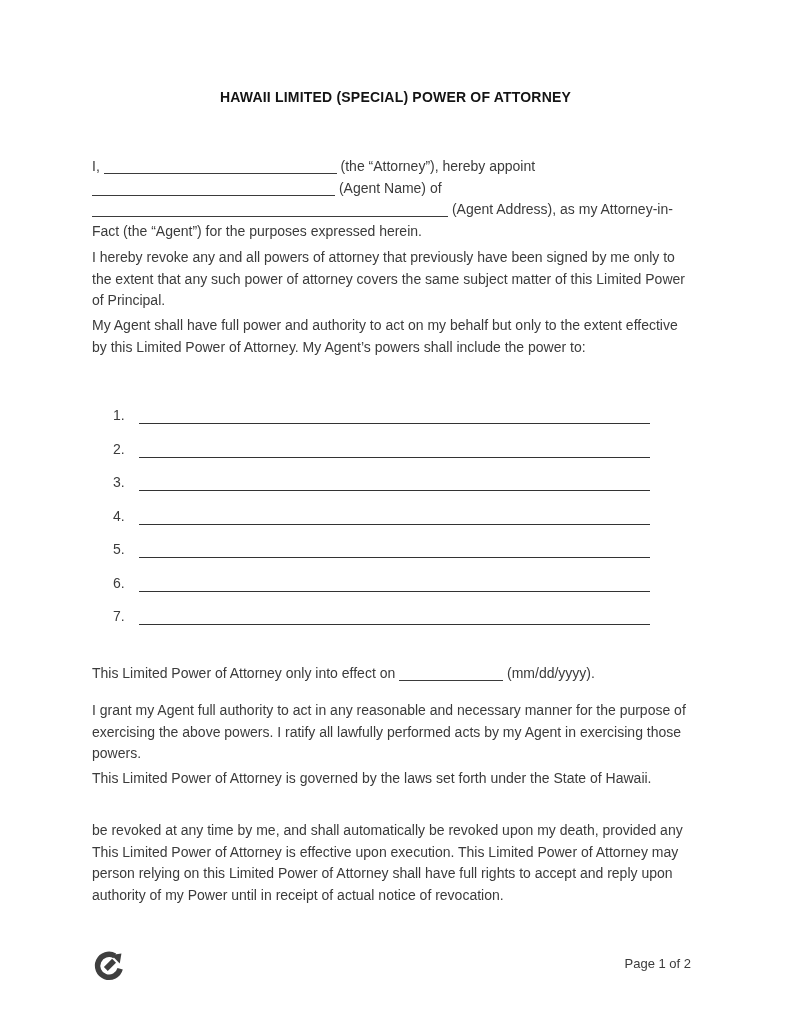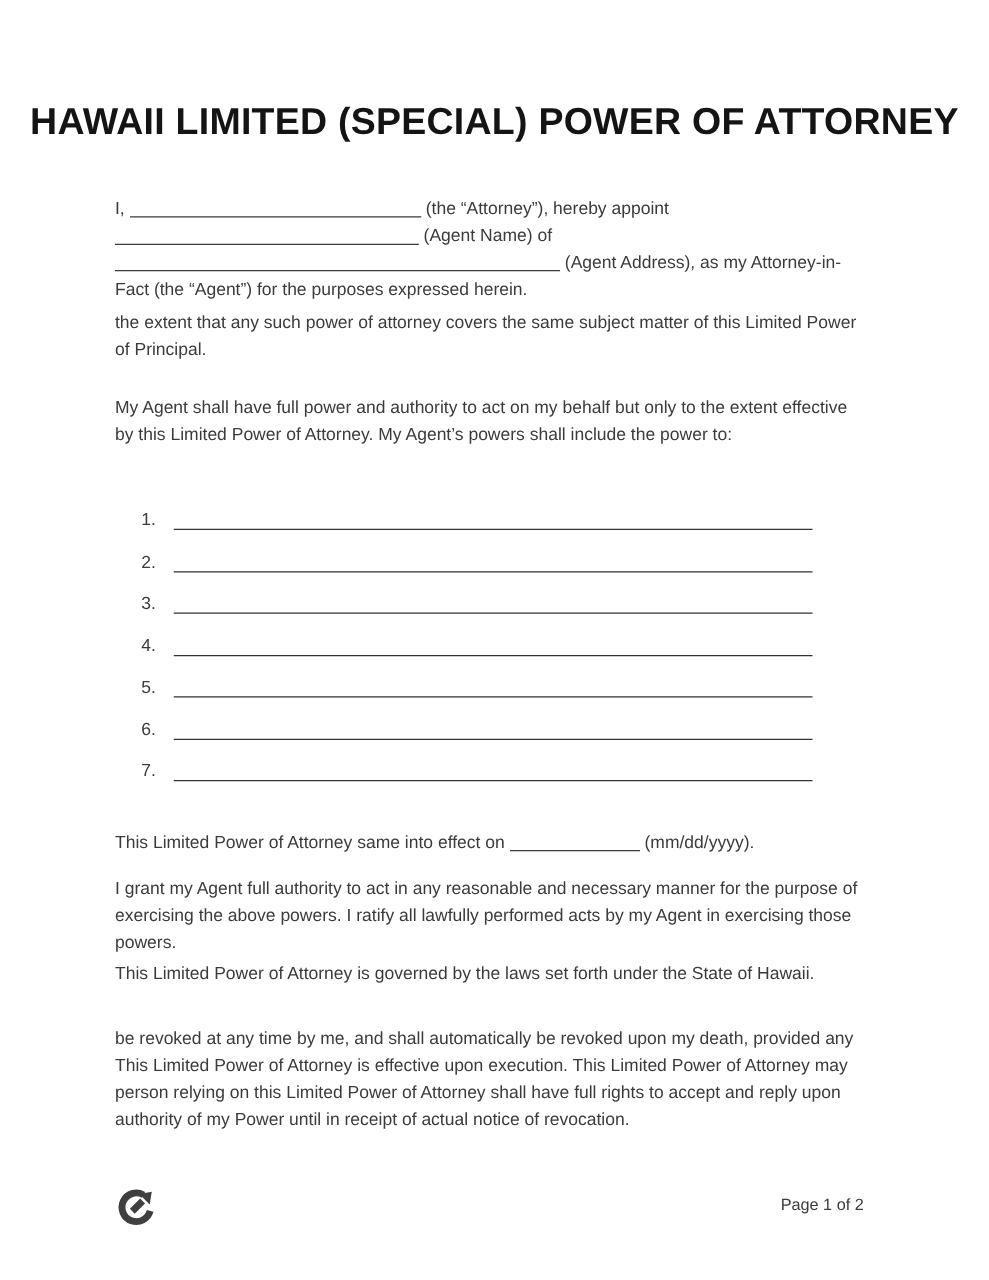--- a/index.html
+++ b/index.html
@@ -10,21 +10,21 @@
     font-family:"Liberation Sans","DejaVu Sans",sans-serif;
     font-size:14px;
     line-height:21.5px;
     color:#3b3b3b;
     overflow:hidden;
   }
   .abs { position:absolute; left:92px; right:90px; }
   .title {
     position:absolute; top:84px; left:0; right:0;
     margin:0; text-align:center;
-    font-size:30px; line-height:27px; font-weight:bold;
+    font-size:14px; line-height:27px; font-weight:bold;
     color:#141414; letter-spacing:0.2px;
   }
   .pline { white-space:nowrap; }
   .blank {
     display:inline-block;
     border-bottom:1.5px solid #3b3b3b;
     height:13px;
     vertical-align:-3px;
   }
   .b1 { width:233px; }
@@ -58,20 +58,21 @@
       <span>(Agent Name) of</span>
     </div>
     <div class="pline">
       <span class="blank b3"></span>
       <span>(Agent Address), as my Attorney-in-</span>
     </div>
     <div class="pline">Fact (the “Agent”) for the purposes expressed herein.</div>
   </div>
 
   <div class="abs" style="top:247px">
+    <div class="pline">I hereby revoke any and all powers of attorney that previously have been signed by me only to</div>
     <div class="pline">the extent that any such power of attorney covers the same subject matter of this Limited Power</div>
     <div class="pline">of Principal.</div>
   </div>
 
   <div class="abs" style="top:315px">
     <div class="pline">My Agent shall have full power and authority to act on my behalf but only to the extent effective</div>
     <div class="pline">by this Limited Power of Attorney. My Agent’s powers shall include the power to:</div>
   </div>
 
   <div class="abs" style="top:405px">
@@ -99,21 +100,21 @@
       <span class="list-num">6.</span>
       <span class="list-rule"></span>
     </div>
     <div class="list-row">
       <span class="list-num">7.</span>
       <span class="list-rule"></span>
     </div>
   </div>
 
   <div class="abs pline" style="top:663px">
-    <span>This Limited Power of Attorney same into effect on</span>
+    <span>This Limited Power of Attorney only into effect on</span>
     <span class="blank b-date"></span>
     <span>(mm/dd/yyyy).</span>
   </div>
 
   <div class="abs" style="top:700px">
     <div class="pline">I grant my Agent full authority to act in any reasonable and necessary manner for the purpose of</div>
     <div class="pline">exercising the above powers. I ratify all lawfully performed acts by my Agent in exercising those</div>
     <div class="pline">powers.</div>
   </div>
 

